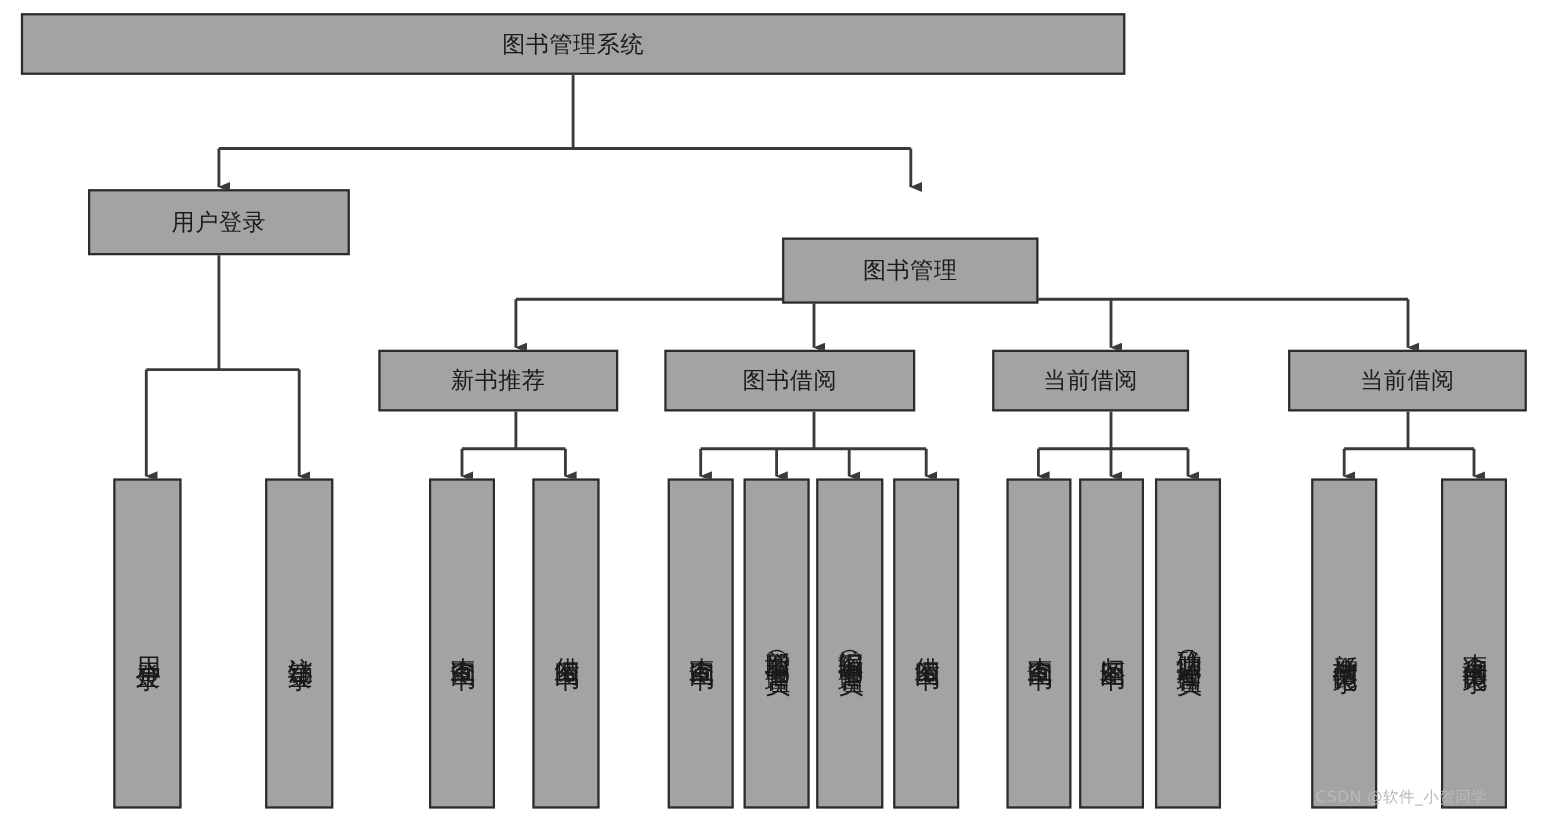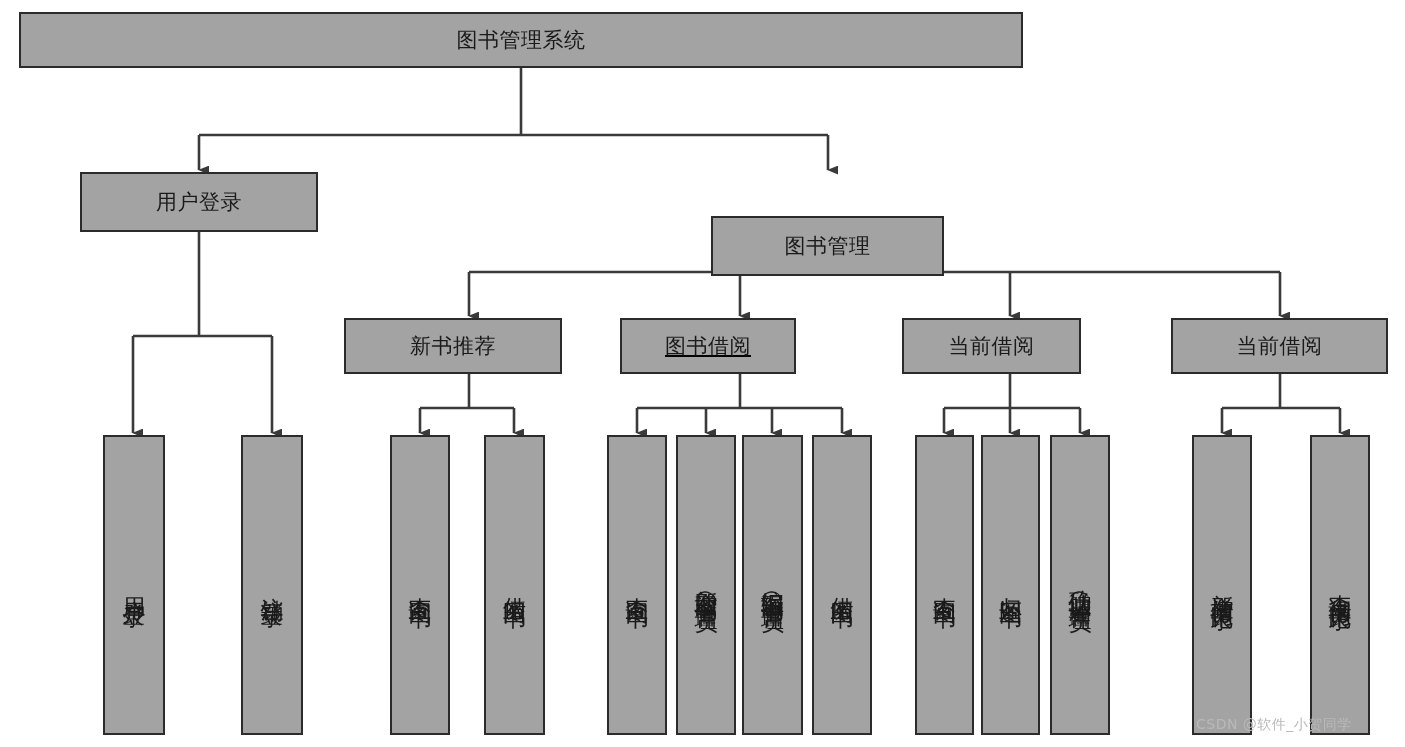--- a/index.html
+++ b/index.html
@@ -135,21 +135,21 @@
   </div>
 
   <div class="node horizontal" style="left:711px; top:172px; width:233px; height:60px;margin-top:44px;">
     <span class="node-label">图书管理</span>
   </div>
 
   <div class="node horizontal" style="left:344px; top:318px; width:218px; height:56px;">
     <span class="node-label">新书推荐</span>
   </div>
 
-  <div class="node horizontal" style="left:620px; top:318px; width:176px; height:56px;text-decoration:underline;">
+  <div class="node horizontal" style="left:604px; top:318px; width:228px; height:56px;">
     <span class="node-label">图书借阅</span>
   </div>
 
   <div class="node horizontal" style="left:902px; top:318px; width:179px; height:56px;">
     <span class="node-label">当前借阅</span>
   </div>
 
   <div class="node horizontal" style="left:1171px; top:318px; width:217px; height:56px;">
     <span class="node-label">当前借阅</span>
   </div>

